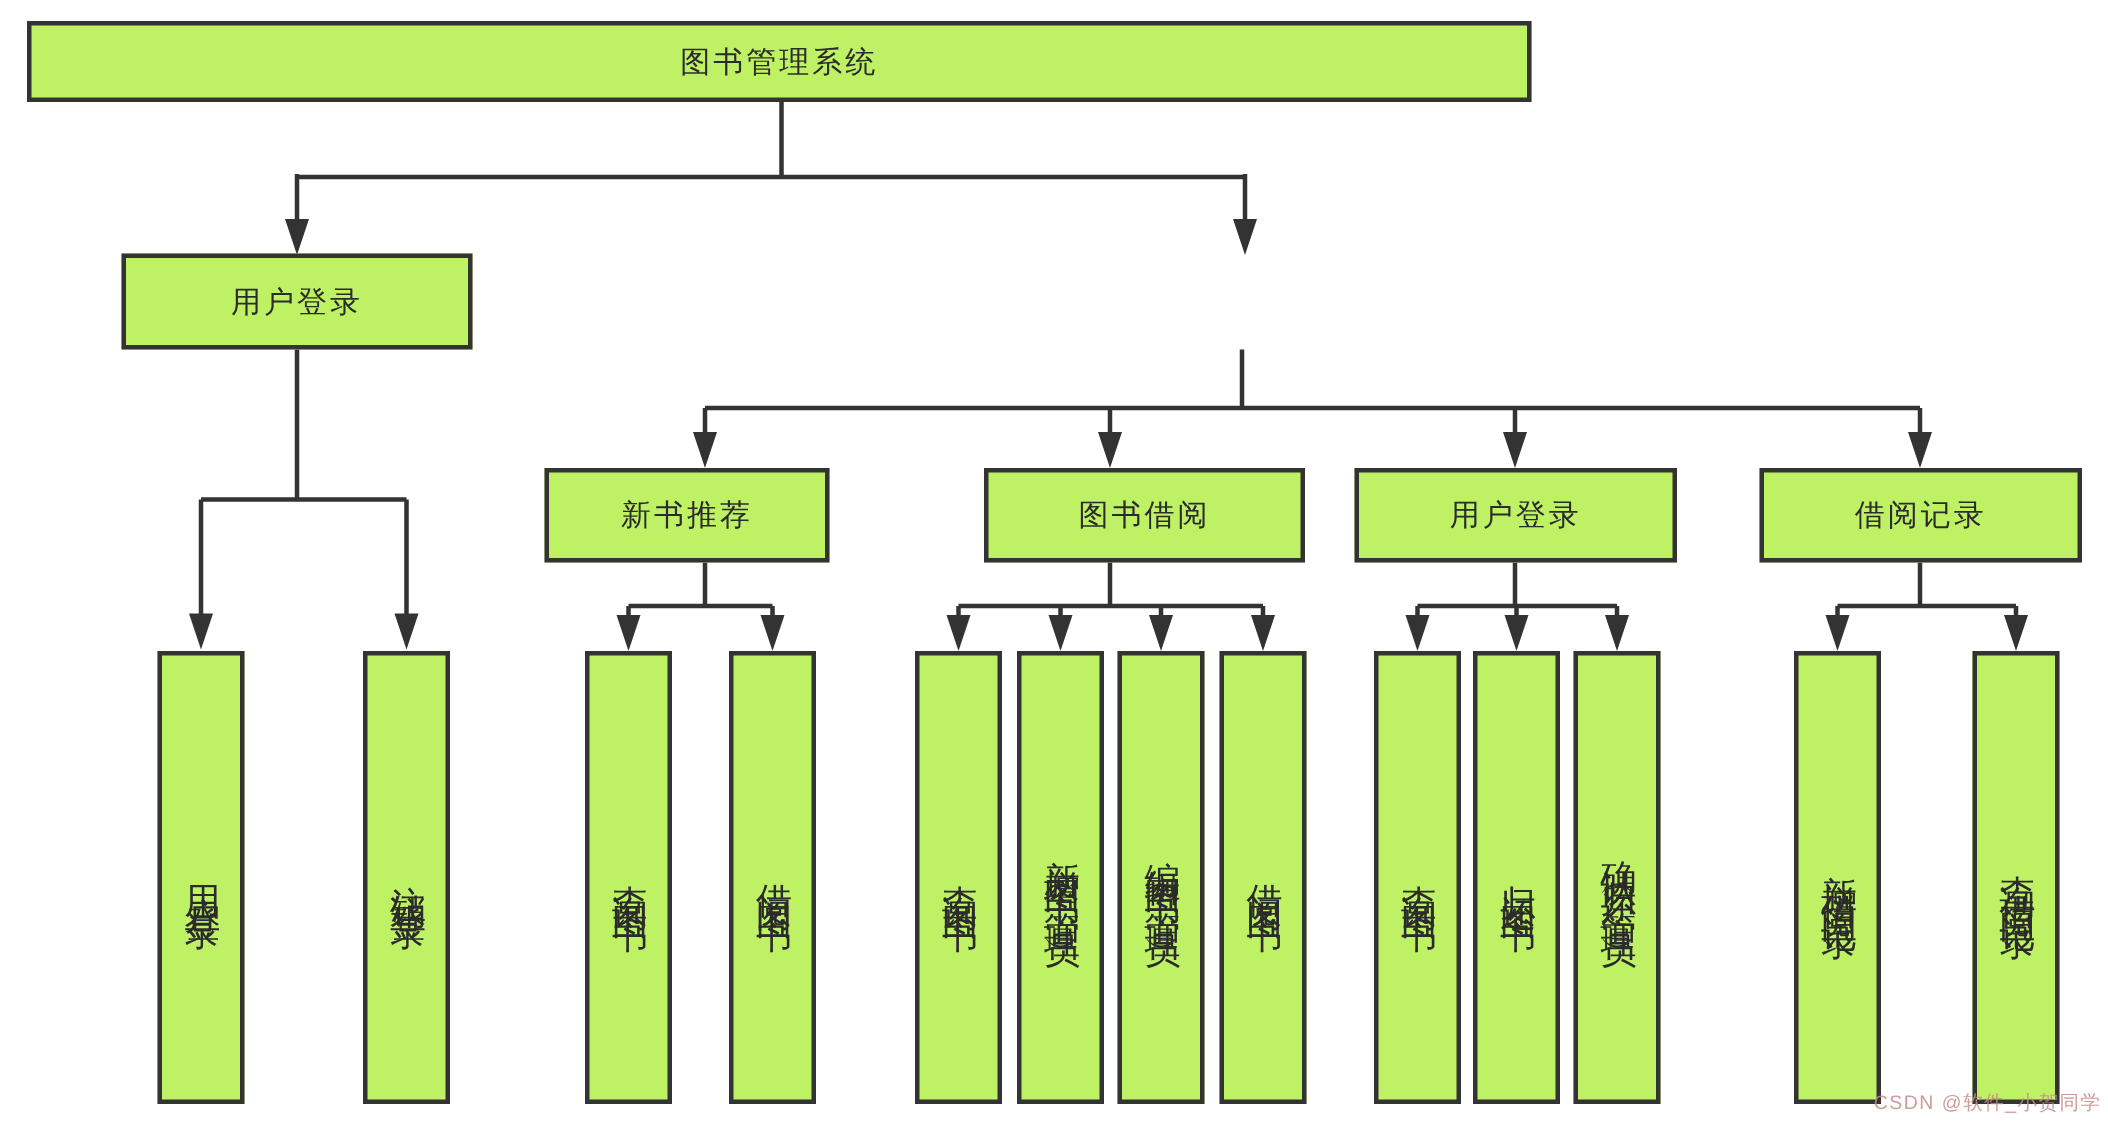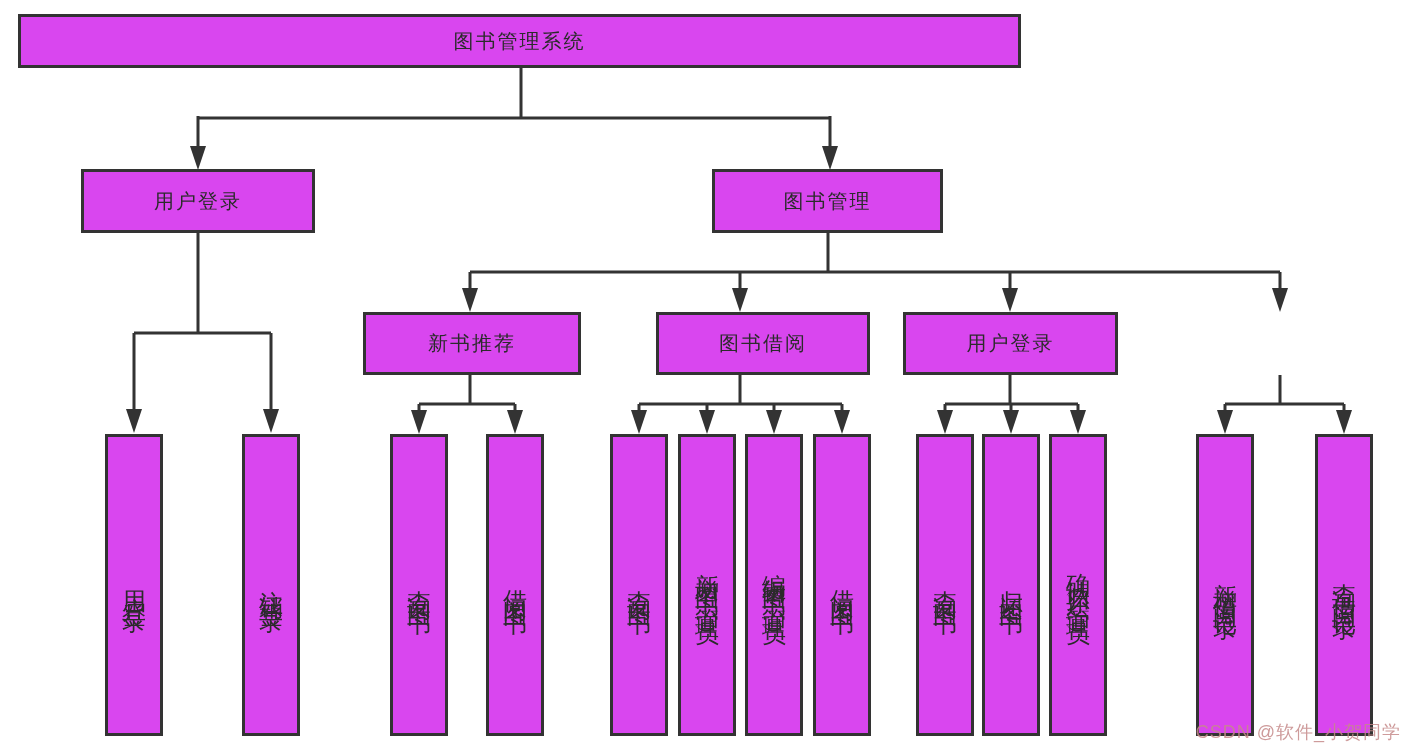--- a/index.html
+++ b/index.html
@@ -18,21 +18,21 @@
   .wires {
     position: absolute;
     left: 0;
     top: 0;
     pointer-events: none;
   }
   .box {
     position: absolute;
     box-sizing: border-box;
     border: 3px solid #333333;
-    background: #d946ef;
+    background: #bef264;
     display: flex;
     align-items: center;
     justify-content: center;
     color: #2b2b2b;
   }
   .hlabel {
     font-size: 20px;
     letter-spacing: 2px;
     white-space: nowrap;
   }
@@ -46,36 +46,36 @@
   }
   
   .root   { left: 18px;  top: 14px;  width: 1003px; height: 54px; }
   .lvl2   { top: 169px; height: 64px; }
   .lvl3   { top: 312px; height: 63px; }
   .lvl4   { top: 434px; height: 302px; width: 58px; }
 
   .b-userlogin  { left: 81px;  width: 234px; }
   .b-bookmgmt   { left: 712px; width: 231px; }
 
-  .b-newrec     { left: 363px;  width: 218px; }
+  .b-newrec     { left: 363px;  width: 190px; }
   .b-borrow     { left: 633px;  width: 214px; margin-left: 23px; }
   .b-current    { left: 903px;  width: 215px; }
   .b-records    { left: 1173px; width: 215px; }
 
   .x-a1 { left: 105px; }  .x-a2 { left: 242px; }
   .x-b1 { left: 390px; }  .x-b2 { left: 486px; }
   .x-c1 { left: 610px; }  .x-c2 { left: 678px; }  .x-c3 { left: 745px; }  .x-c4 { left: 813px; }
   .x-d1 { left: 916px; }  .x-d2 { left: 982px; }  .x-d3 { left: 1049px; }
   .x-e1 { left: 1196px; } .x-e2 { left: 1315px; }
 
   .watermark {
     position: absolute;
     right: 4px;
     bottom: 3px;
-    font-size: 18px;
+    font-size: 13px;
     color: rgba(198, 138, 138, 0.85);
     letter-spacing: 1px;
     z-index: 10;
     white-space: nowrap;
   }
 </style>
 </head>
 <body>
 
 <div class="stage">
@@ -116,32 +116,32 @@
     <polygon points="1336,410 1352,410 1344,434" fill="#333333"></polygon>
   </svg>
 
   <div class="box root">
     <span class="hlabel">图书管理系统</span>
   </div>
 
   <div class="box lvl2 b-userlogin">
     <span class="hlabel">用户登录</span>
   </div>
-  <div class="box lvl2 b-bookmgmt">
-    <span class="hlabel">图书管理</span>
-  </div>
 
   <div class="box lvl3 b-newrec">
     <span class="hlabel">新书推荐</span>
   </div>
   <div class="box lvl3 b-borrow">
     <span class="hlabel">图书借阅</span>
   </div>
   <div class="box lvl3 b-current">
     <span class="hlabel">用户登录</span>
+  </div>
+  <div class="box lvl3 b-records">
+    <span class="hlabel">借阅记录</span>
   </div>
 
   <div class="box lvl4 x-a1">
     <div class="vlabel">用户登录</div>
   </div>
   <div class="box lvl4 x-a2">
     <div class="vlabel">注销登录</div>
   </div>
 
   <div class="box lvl4 x-b1">

